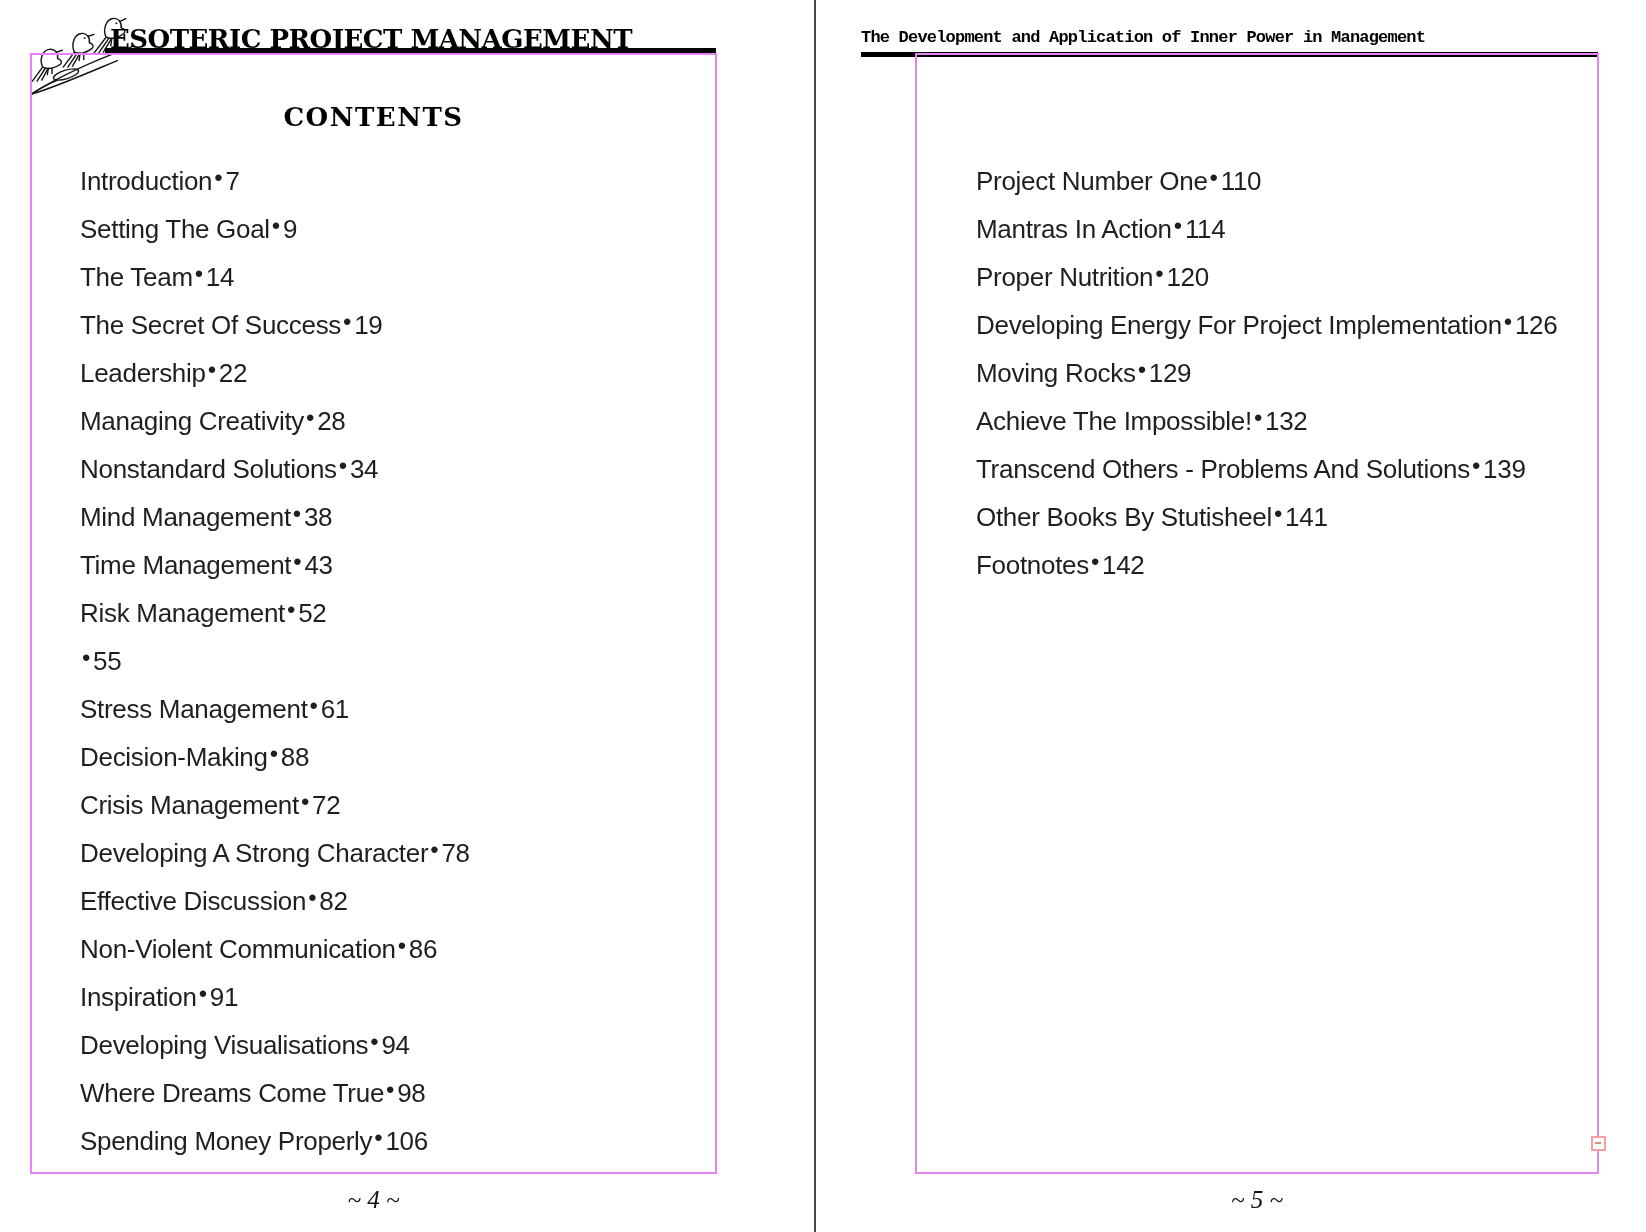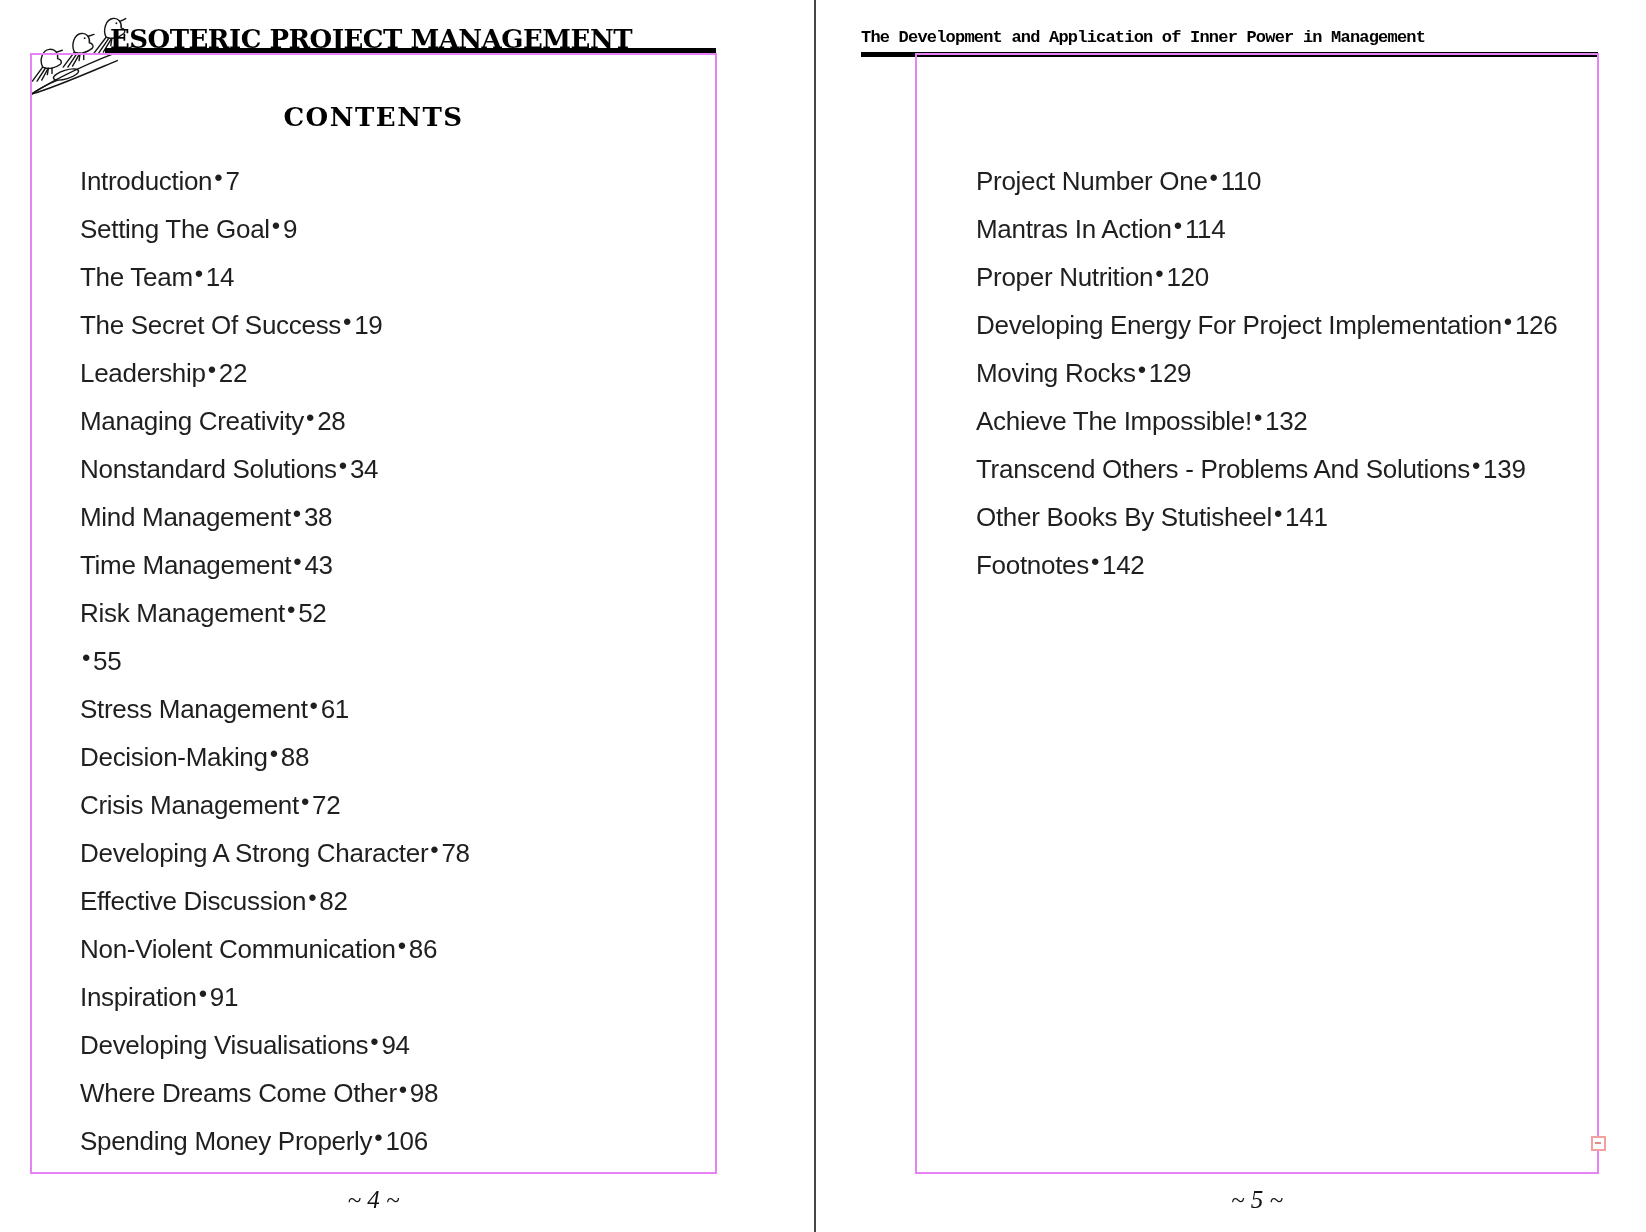--- a/index.html
+++ b/index.html
@@ -191,21 +191,21 @@
       <span class="lbl">Inspiration</span>
       <span class="blt">•</span>
       <span class="pg">91</span>
     </div>
     <div class="entry">
       <span class="lbl">Developing Visualisations</span>
       <span class="blt">•</span>
       <span class="pg">94</span>
     </div>
     <div class="entry">
-      <span class="lbl">Where Dreams Come Other</span>
+      <span class="lbl">Where Dreams Come True</span>
       <span class="blt">•</span>
       <span class="pg">98</span>
     </div>
     <div class="entry">
       <span class="lbl">Spending Money Properly</span>
       <span class="blt">•</span>
       <span class="pg">106</span>
     </div>
   </div>
 

